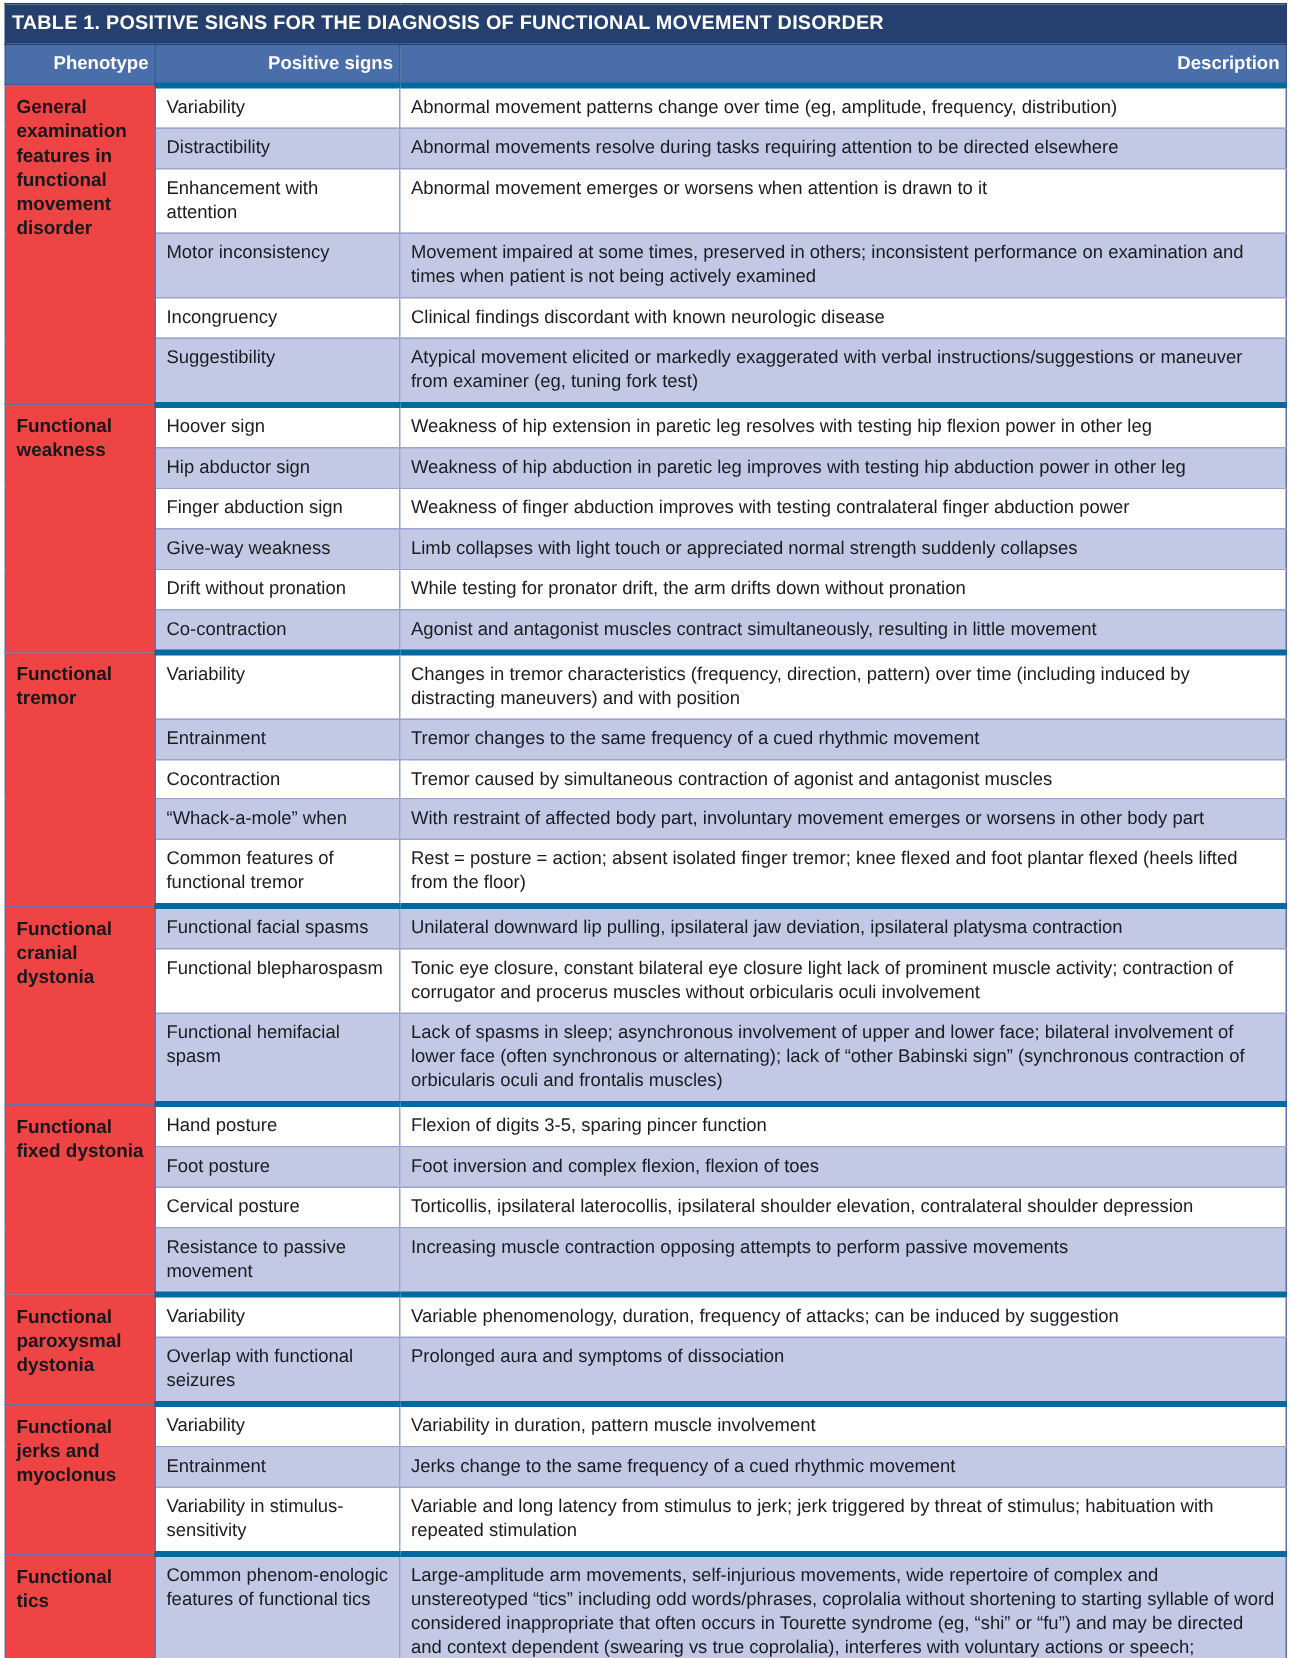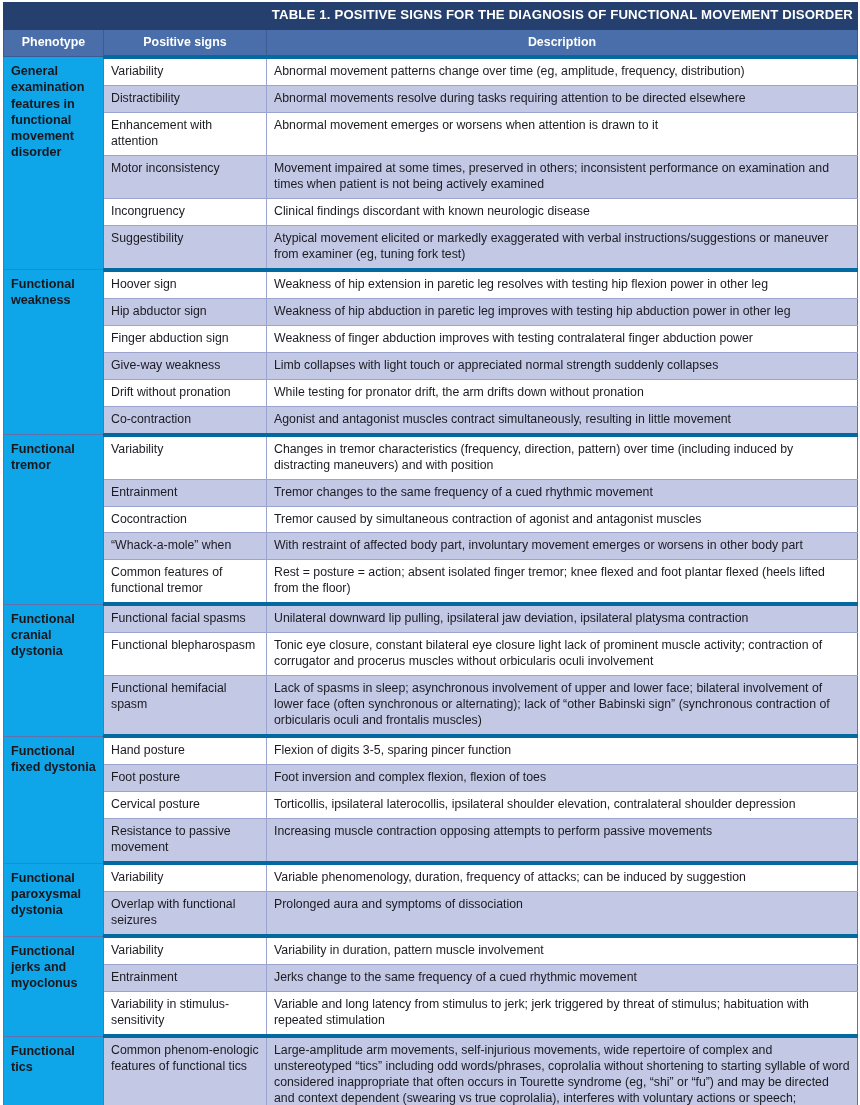--- a/index.html
+++ b/index.html
@@ -27,40 +27,40 @@
   table.fmd-table col.col-sign  { width: 163px; }
   table.fmd-table col.col-desc  { width: 591px; }
 
   
   tr.title-row th {
     background: #25406e;
     color: #ffffff;
     font-size: 13.2px;
     font-weight: bold;
     letter-spacing: 0.15px;
-    text-align: right;
+    text-align: left;
     padding: 5px 4px 6px 4px;
     border: 1px solid #25406e;
     line-height: 1.1;
   }
   
   tr.head-row th {
     background: #4a6ea9;
     color: #ffffff;
     font-size: 12.4px;
     font-weight: bold;
-    text-align: center;
+    text-align: right;
     padding: 5px 4px 6px 4px;
     border: 1px solid #3a5c92;
     line-height: 1.15;
   }
 
   
   td.pheno-cell {
-    background: #0ea5e9;
+    background: #ef4444;
     color: #17171c;
     font-size: 12.6px;
     font-weight: bold;
     vertical-align: top;
     padding: 6px 5px 6px 7px;
     border: 1px solid #5f72ab;
     border-left: 1px solid #5f72ab;
     line-height: 1.28;
   }
   td.sign-cell, td.desc-cell {

